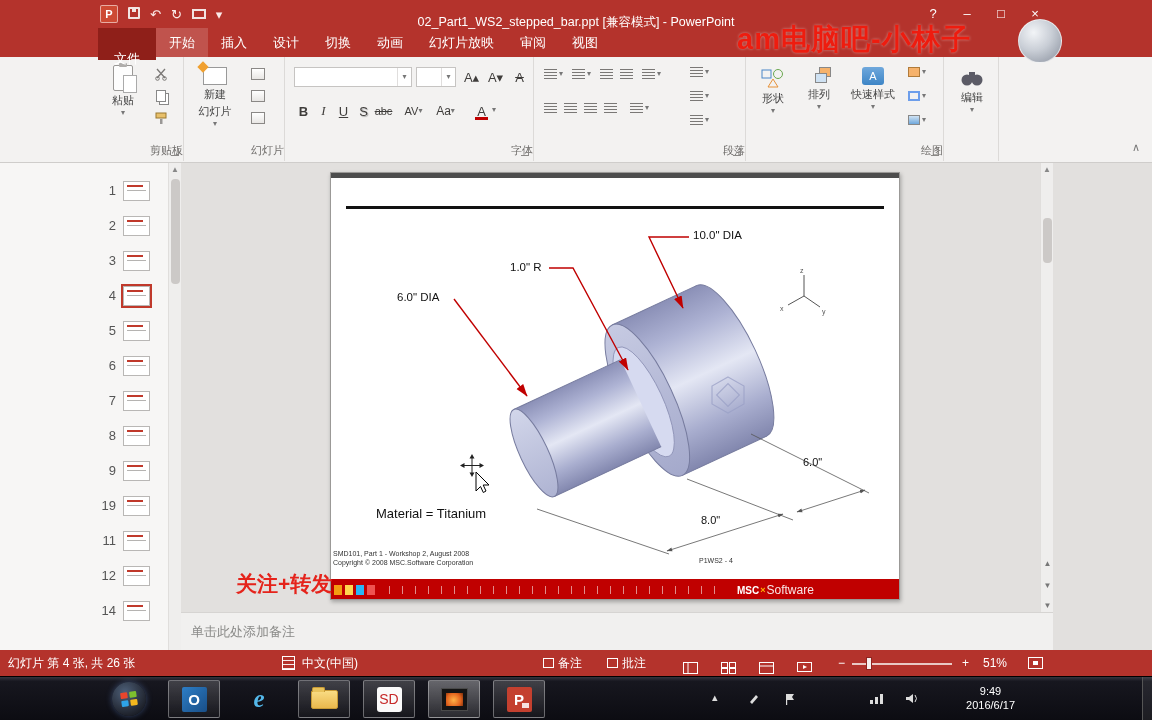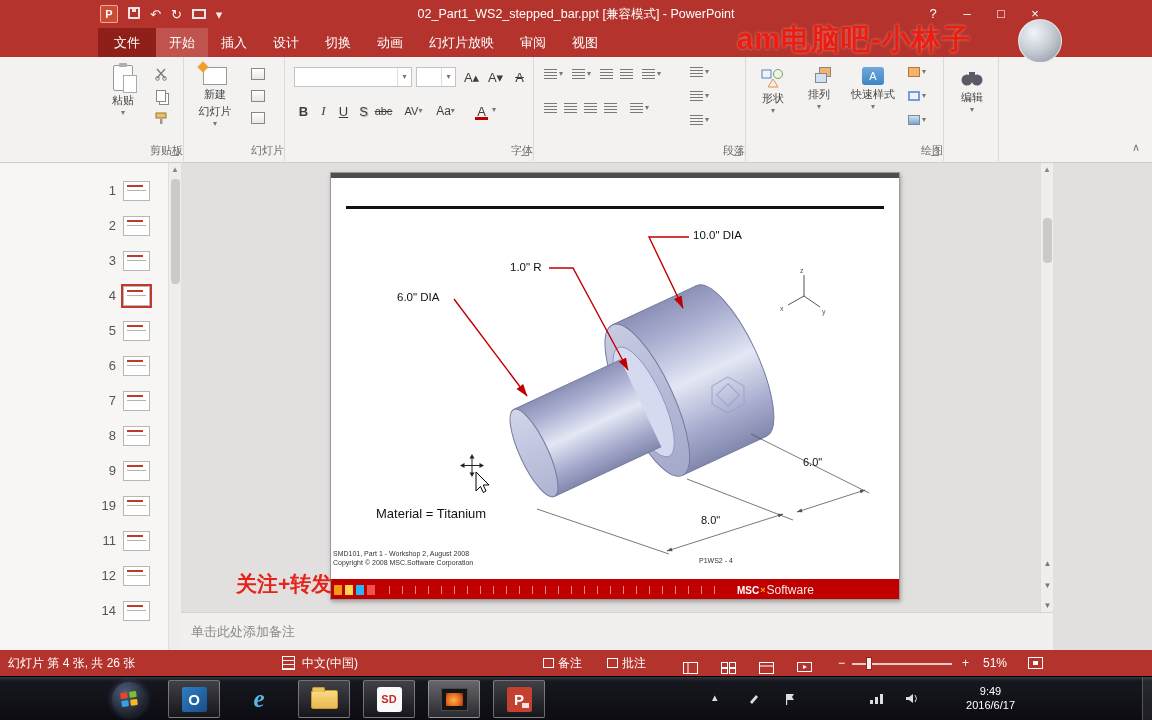--- a/index.html
+++ b/index.html
@@ -5,30 +5,30 @@
   *{margin:0;padding:0;box-sizing:border-box}
   html,body{width:1152px;height:720px;overflow:hidden}
   body{position:relative;font-family:"Liberation Sans","DejaVu Sans",sans-serif;font-size:12px;color:#333;background:#e4e2e0}
   
   .titlebar{position:absolute;left:0;top:0;width:1152px;height:28px;background:#b4332c;z-index:10}
   .qat{position:absolute;left:100px;top:0;height:28px;display:flex;align-items:center;gap:10px;color:rgba(255,244,242,.95);font-size:13px}
   .ppticon{width:18px;height:18px;background:#cd4a33;border:1px solid rgba(255,255,255,.55);border-radius:2px;display:flex;align-items:center;justify-content:center;color:#fff;font-weight:bold;font-size:11px}
   .floppy{width:12px;height:12px;border:2px solid #f2e4e2;border-radius:1px;display:inline-block;position:relative}
   .floppy:before{content:"";position:absolute;left:2px;top:-1px;width:4px;height:4px;background:#f2e4e2}
   .monitor{width:14px;height:10px;border:2px solid #f2e4e2;display:inline-block}
-  .wtitle{position:absolute;left:0;right:0;top:0;line-height:28px;text-align:center;color:#fff;font-size:12.5px}
+  .wtitle{position:absolute;left:0;right:0;top:8px;line-height:28px;text-align:center;color:#fff;font-size:12.5px}
   .wincontrols{position:absolute;right:100px;top:0;display:flex}
   .wbtn{width:34px;line-height:28px;text-align:center;color:#fff;font-size:13px}
   .watermark{position:absolute;left:737px;top:20px;font-size:29px;font-weight:bold;color:#ee1c0f;z-index:40;text-shadow:0 0 3px rgba(255,255,255,.45);letter-spacing:1px}
   .avatar{position:absolute;left:1018px;top:19px;width:44px;height:44px;border-radius:50%;z-index:41;border:1px solid rgba(255,255,255,.65);background:radial-gradient(circle at 35% 30%,#f2f4f7 0%,#c9ced6 45%,#878e9b 100%)}
   
   .tabrow{position:absolute;left:0;top:28px;width:1152px;height:29px;background:#b4332c;display:flex;z-index:9}
   .tabspacer{width:98px}
   .tab{padding:0 13px;line-height:29px;color:#fff;font-size:13px;white-space:nowrap}
-  .tab.filetab{background:#8f1f19;padding:0 16px}
+  .tab.filetab{background:#8f1f19;padding:16px 16px}
   .tab.active{background:rgba(255,255,255,.16)}
   
   .ribbon{position:absolute;left:0;top:57px;width:1152px;height:106px;background:#f3f2f1;border-bottom:1px solid #cfcdcb;z-index:8}
   .rgroup{position:absolute;top:0;height:104px;border-right:1px solid #dcdad8}
   .glabel{position:absolute;bottom:3px;left:0;right:0;text-align:right;font-size:11px;color:#6f6d6b}
   .launcher{position:absolute;right:4px;bottom:5px;width:8px;height:8px;border-right:1px solid #8a8886;border-bottom:1px solid #8a8886}
   .bigbtn{position:absolute;top:5px;display:flex;flex-direction:column;align-items:center;gap:2px;color:#444;font-size:11px;text-align:center}
   .dd{font-size:8px;color:#777;line-height:6px}
   .sicon{position:absolute;width:18px;height:18px;display:flex;align-items:center;justify-content:center}
   .clipicon{width:20px;height:26px;background:#fdfdfd;border:1px solid #9a9896;border-radius:2px;position:relative;margin-top:3px}
@@ -97,21 +97,21 @@
   
   .taskbar{position:absolute;left:0;top:676px;width:1152px;height:44px;background:linear-gradient(#34343f 0%,#17171f 10%,#0c0c12 100%);border-top:1px solid #000;z-index:15}
   .startorb{position:absolute;left:112px;top:5px;width:34px;height:34px;border-radius:50%;background:radial-gradient(circle at 38% 30%,#4d5f78 0%,#20242e 70%,#0c0e14 100%);display:flex;align-items:center;justify-content:center;box-shadow:0 0 6px rgba(120,170,255,.35)}
   .tbtn{position:absolute;top:3px;width:52px;height:38px;display:flex;align-items:center;justify-content:center;border-radius:2px}
   .tbtn.open{background:linear-gradient(rgba(255,255,255,.18),rgba(255,255,255,.04));border:1px solid rgba(255,255,255,.35)}
   .tbtn.active{background:linear-gradient(rgba(255,255,255,.34),rgba(255,255,255,.12))}
   .ol{width:25px;height:25px;background:linear-gradient(135deg,#2d7ec6,#194e87);color:#fff;font-weight:bold;font-size:15px;display:flex;align-items:center;justify-content:center;border-radius:2px}
   .ie{color:#54b8ea;font-size:25px;font-weight:bold;font-style:italic;font-family:"Liberation Serif",serif}
   .folder{width:27px;height:19px;background:linear-gradient(#f9dc84,#e9b84d);border:1px solid #c79a35;border-radius:2px;position:relative;display:block}
   .folder:before{content:"";position:absolute;left:0;top:-4px;width:11px;height:4px;background:#e9c35c;border:1px solid #c79a35;border-bottom:none;border-radius:2px 2px 0 0}
-  .sdsq{width:25px;height:25px;background:#fafafa;border-radius:3px;color:#c62828;font-weight:bold;font-size:11px;display:flex;align-items:center;justify-content:center}
+  .sdsq{width:25px;height:25px;background:#fafafa;border-radius:3px;color:#c62828;font-weight:normal;font-size:14px;display:flex;align-items:center;justify-content:center}
   .mediasq{width:27px;height:23px;background:#141414;border:1px solid #4a4a4a;display:flex;align-items:center;justify-content:center}
   .mediasq i{width:17px;height:13px;background:radial-gradient(circle at 45% 55%,#ffb347 0%,#e2641e 60%,#7a2d08 100%);display:block}
   .pptsq{width:25px;height:25px;background:#c4402f;border-radius:2px;color:#fff;font-weight:bold;font-size:15px;display:flex;align-items:center;justify-content:center;position:relative}
   .pptsq:after{content:"";position:absolute;right:3px;bottom:4px;width:7px;height:5px;background:#fff;opacity:.85}
   .tray{position:absolute;left:700px;top:0;height:44px}
   .tray>span{position:absolute;top:14px;color:#ddd;font-size:11px}
   .clock{position:absolute;left:1147px;top:7px;transform:translateX(-100%);color:#fff;font-size:11px;text-align:center;line-height:14px;width:0}
   .clock{width:auto;left:auto;right:137px;transform:none}
   .showdesk{position:absolute;right:0;top:0;width:10px;height:44px;border-left:1px solid #555;background:rgba(255,255,255,.07)}
 </style>

